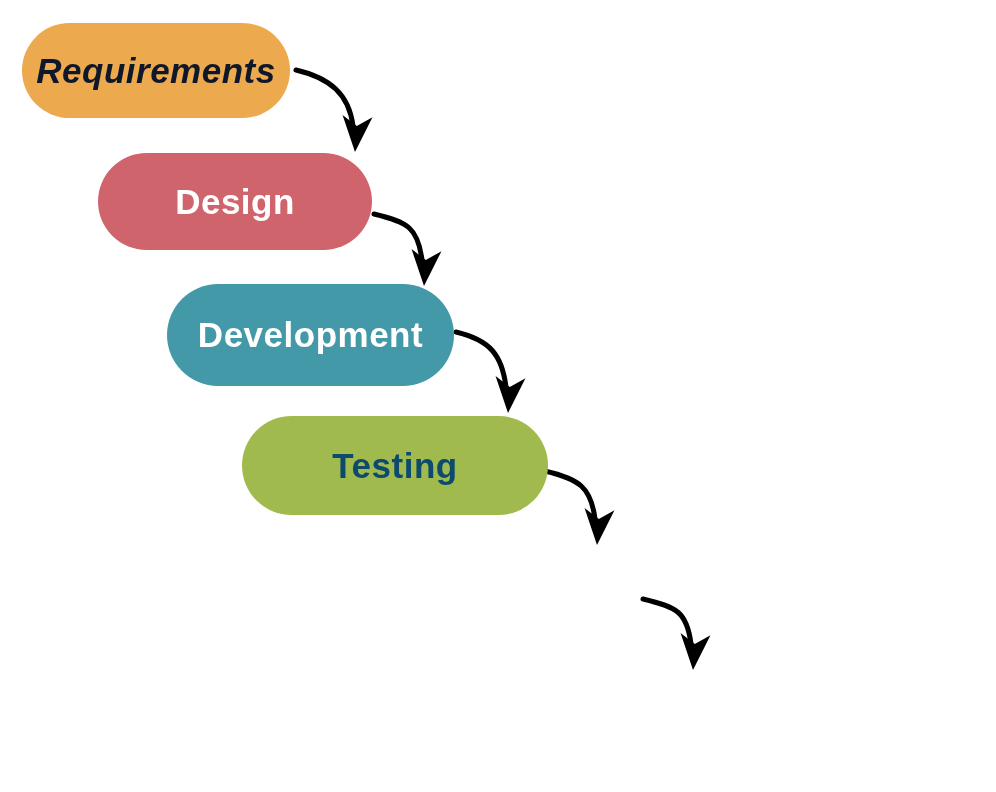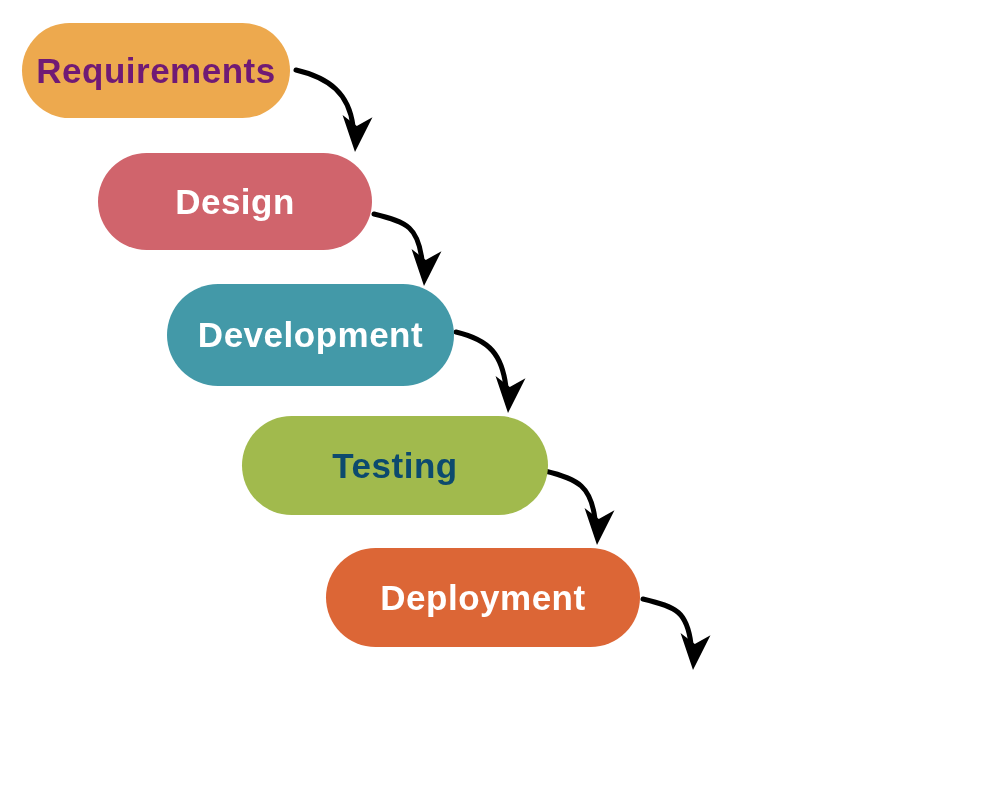--- a/index.html
+++ b/index.html
@@ -75,36 +75,33 @@
       <path class="arrow-shaft" d="M545,471 C579,479 591,487 595,519" style="stroke: rgb(0, 0, 0);"></path>
       <polygon class="arrow-head" points="597,545 582,509 597,519 612,509" transform="rotate(4 597 545)" style="fill: rgb(0, 0, 0);"></polygon>
     </g>
     <g class="arrow">
       <path class="arrow-shaft" d="M643,599 C677,607 687,612 691,644" style="stroke: rgb(0, 0, 0);"></path>
       <polygon class="arrow-head" points="693,670 678,634 693,644 708,634" transform="rotate(4 693 670)" style="fill: rgb(0, 0, 0);"></polygon>
     </g>
   </svg>
 
   <div class="stage" style="left: 22px; top: 23px; width: 268px; height: 95px; background-color: rgb(237, 169, 78);">
-    <span class="stage-label" style="color: #701a75;">Requirements</span>
+    <span class="stage-label" style="color: #0f172a; font-style: italic;">Requirements</span>
   </div>
 
   <div class="stage" style="left: 98px; top: 153px; width: 274px; height: 97px; background-color: rgb(208, 100, 108);">
     <span class="stage-label" style="color: rgb(255, 255, 255);">Design</span>
   </div>
 
   <div class="stage" style="left: 167px; top: 284px; width: 287px; height: 102px; background-color: rgb(67, 153, 168);">
     <span class="stage-label" style="color: rgb(255, 255, 255);">Development</span>
   </div>
 
   <div class="stage" style="left: 242px; top: 416px; width: 306px; height: 99px; background-color: rgb(161, 186, 77);">
     <span class="stage-label" style="color: #0c4a6e;">Testing</span>
   </div>
 
-  <div class="stage" style="left: 326px; top: 548px; width: 314px; height: 99px; background-color: rgb(220, 102, 54);">
-    <span class="stage-label" style="color: rgb(255, 255, 255);">Deployment</span>
-  </div>
 
 
   <div class="diagram-title" style="color: rgb(26, 26, 71);">
   </div>
 
 </div>
 
 </body></html>

